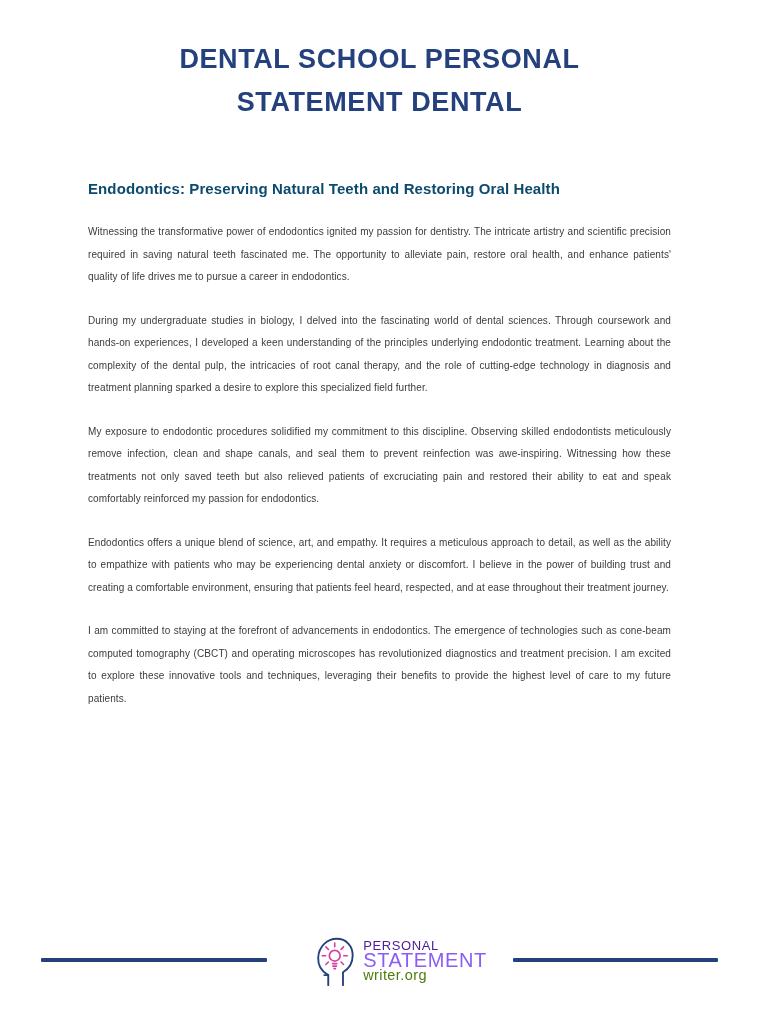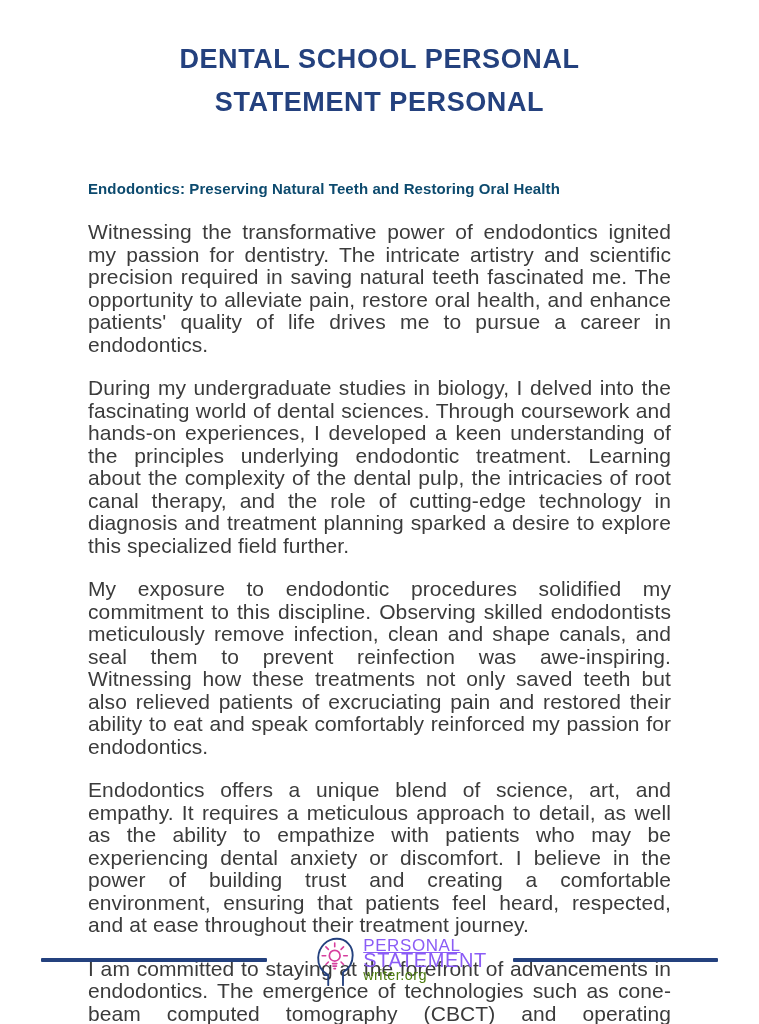--- a/index.html
+++ b/index.html
@@ -36,21 +36,21 @@
   .section-heading {
     margin: 54px 0 0 0;
     font-size: 15px;
     line-height: 22px;
     font-weight: 700;
     color: #0c4a6e;
     letter-spacing: 0.1px;
   }
   p.body-par {
     margin: 21px 0 0 0;
-    font-size: 21px;
+    font-size: 10px;
     line-height: 22.5px;
     color: #3b3b3b;
     text-align: justify;
     letter-spacing: 0.1px;
   }
   .footer {
     position: absolute;
     top: 932px;
     left: 0;
     width: 759px;
@@ -74,26 +74,25 @@
     height: 56px;
     flex: 0 0 auto;
     margin-right: 6px;
   }
   .brand-text {
     display: flex;
     flex-direction: column;
     justify-content: center;
   }
   .brand-l1 {
-    font-size: 17px;
+    font-size: 13px;
     line-height: 15px;
     letter-spacing: 0.6px;
-    color: #8b5cf6;
+    color: #4c1d95;
     font-weight: 400;
-    text-decoration: underline;
   }
   .brand-l2 {
     font-size: 20px;
     line-height: 15px;
     letter-spacing: 0.6px;
     color: #8b5cf6;
     font-weight: 400;
   }
   .brand-l3 {
     font-size: 14.5px;
@@ -103,21 +102,21 @@
     font-weight: 400;
   }
 </style>
 </head>
 <body>
 
 <div class="page">
 
   <h1 class="doc-title">
     <div>DENTAL SCHOOL PERSONAL</div>
-    <div>STATEMENT PERSONAL</div>
+    <div>STATEMENT DENTAL</div>
   </h1>
 
   <div class="content">
     <h2 class="section-heading">Endodontics: Preserving Natural Teeth and Restoring Oral Health</h2>
 
     <p class="body-par">Witnessing the transformative power of endodontics ignited my passion for dentistry. The intricate artistry and scientific precision required in saving natural teeth fascinated me. The opportunity to alleviate pain, restore oral health, and enhance patients' quality of life drives me to pursue a career in endodontics.</p>
     <p class="body-par">During my undergraduate studies in biology, I delved into the fascinating world of dental sciences. Through coursework and hands-on experiences, I developed a keen understanding of the principles underlying endodontic treatment. Learning about the complexity of the dental pulp, the intricacies of root canal therapy, and the role of cutting-edge technology in diagnosis and treatment planning sparked a desire to explore this specialized field further.</p>
     <p class="body-par">My exposure to endodontic procedures solidified my commitment to this discipline. Observing skilled endodontists meticulously remove infection, clean and shape canals, and seal them to prevent reinfection was awe-inspiring. Witnessing how these treatments not only saved teeth but also relieved patients of excruciating pain and restored their ability to eat and speak comfortably reinforced my passion for endodontics.</p>
     <p class="body-par">Endodontics offers a unique blend of science, art, and empathy. It requires a meticulous approach to detail, as well as the ability to empathize with patients who may be experiencing dental anxiety or discomfort. I believe in the power of building trust and creating a comfortable environment, ensuring that patients feel heard, respected, and at ease throughout their treatment journey.</p>
     <p class="body-par">I am committed to staying at the forefront of advancements in endodontics. The emergence of technologies such as cone-beam computed tomography (CBCT) and operating microscopes has revolutionized diagnostics and treatment precision. I am excited to explore these innovative tools and techniques, leveraging their benefits to provide the highest level of care to my future patients.</p>

